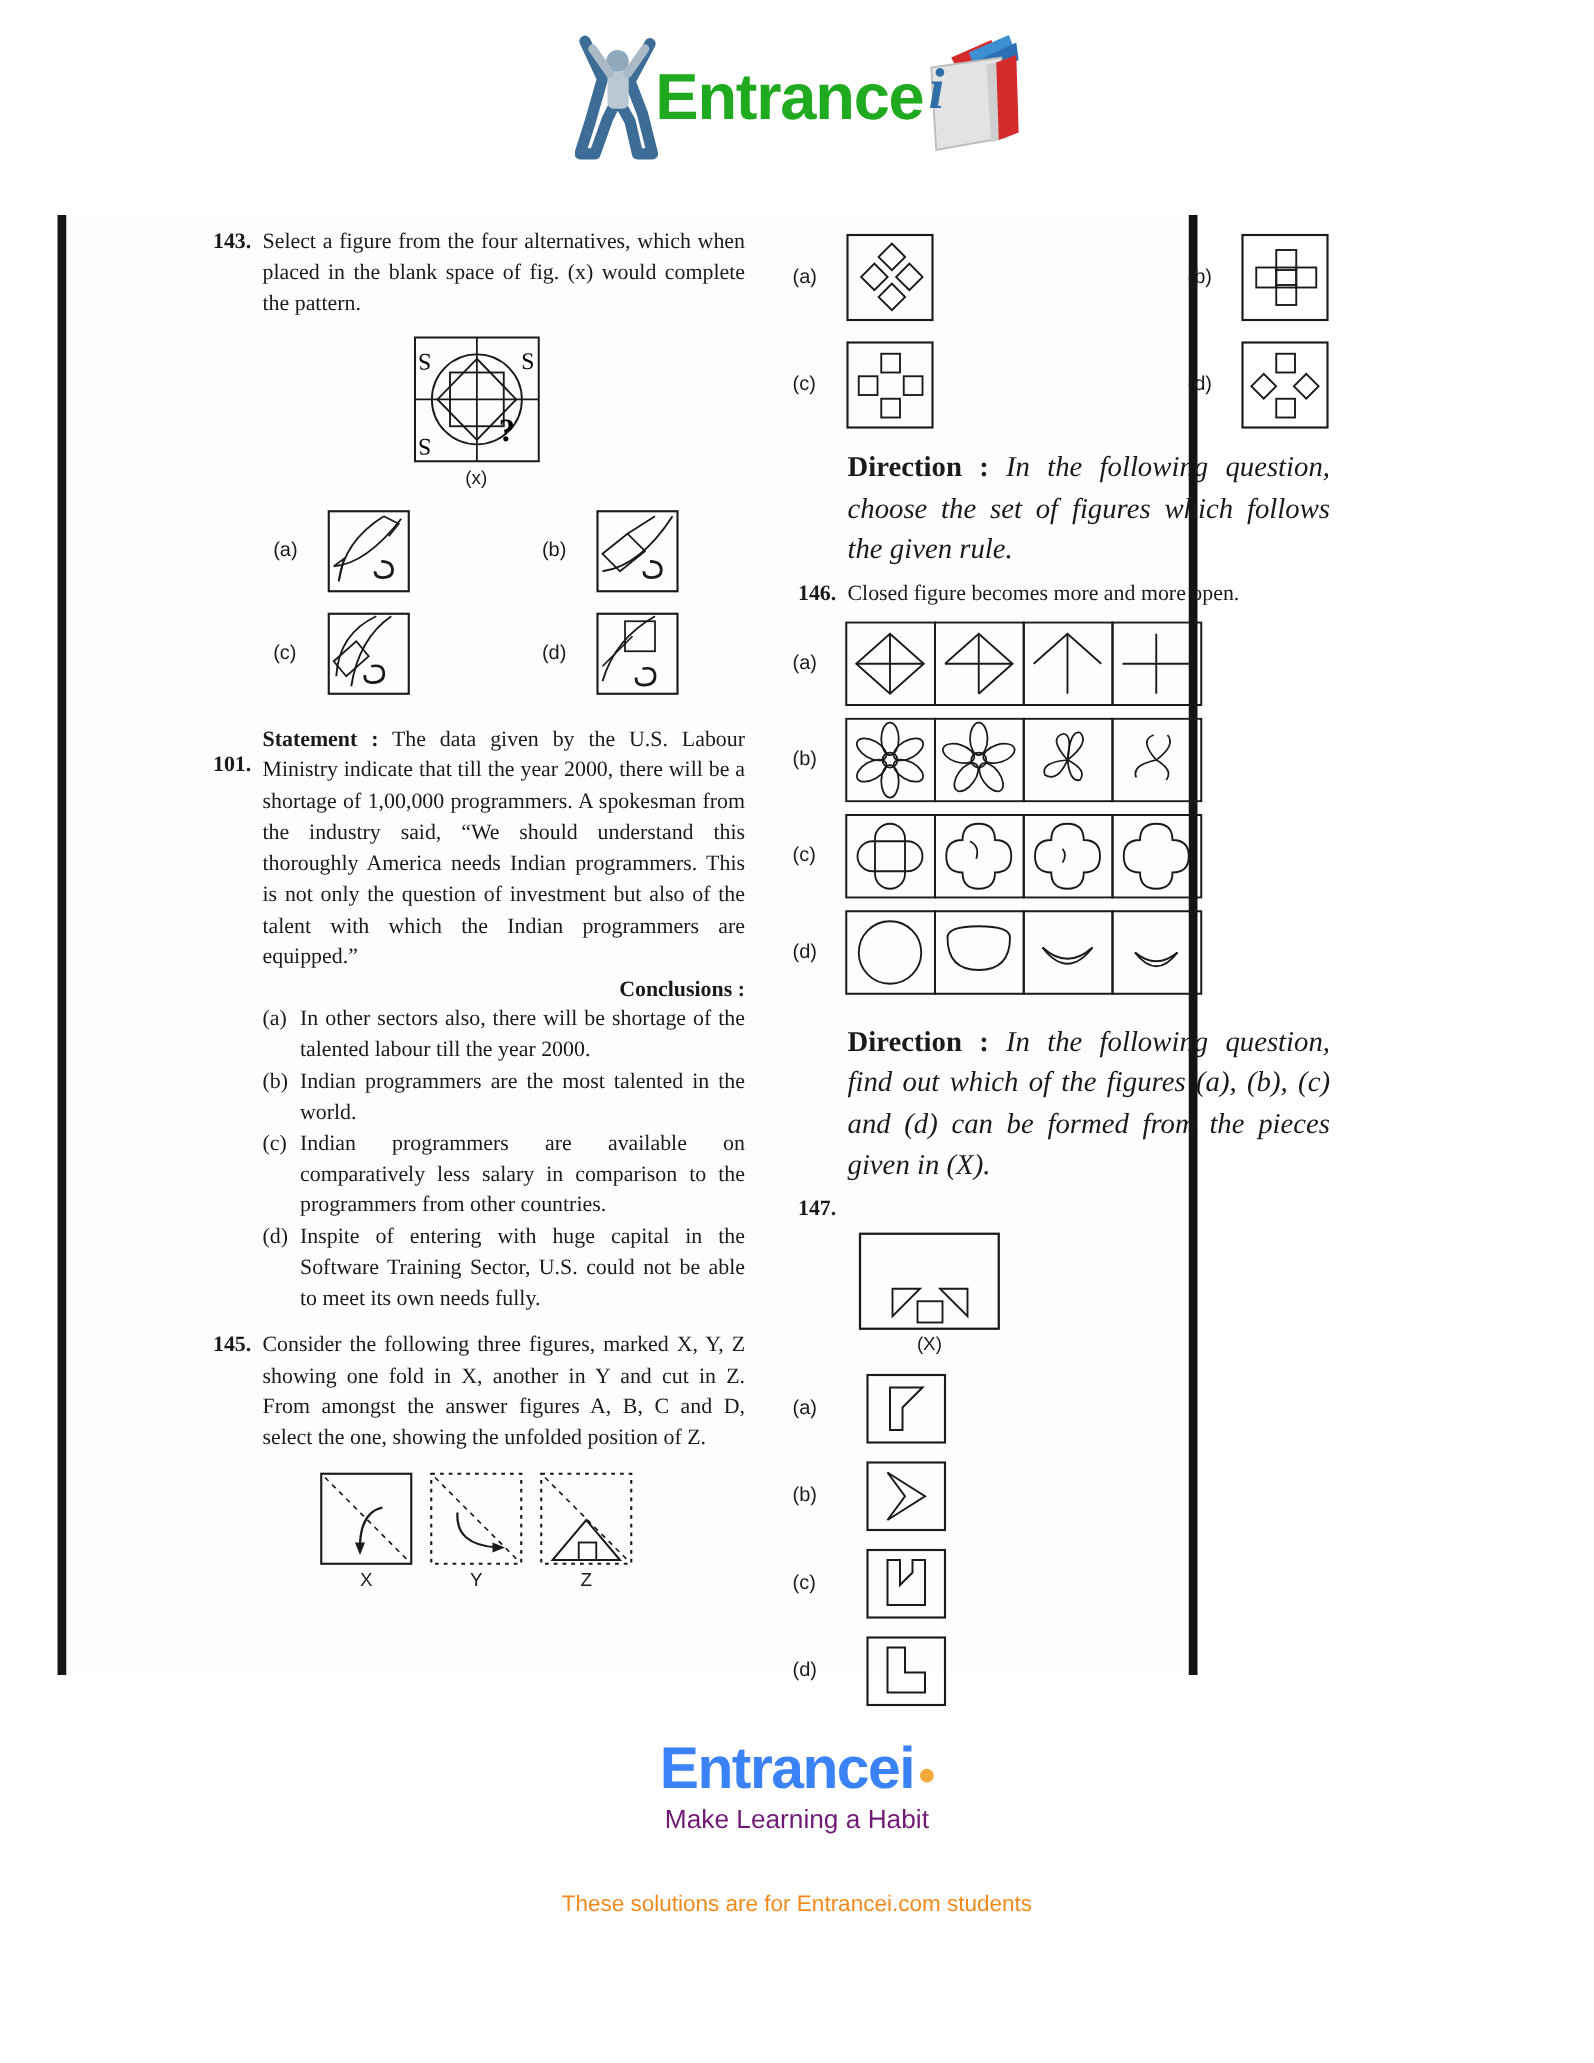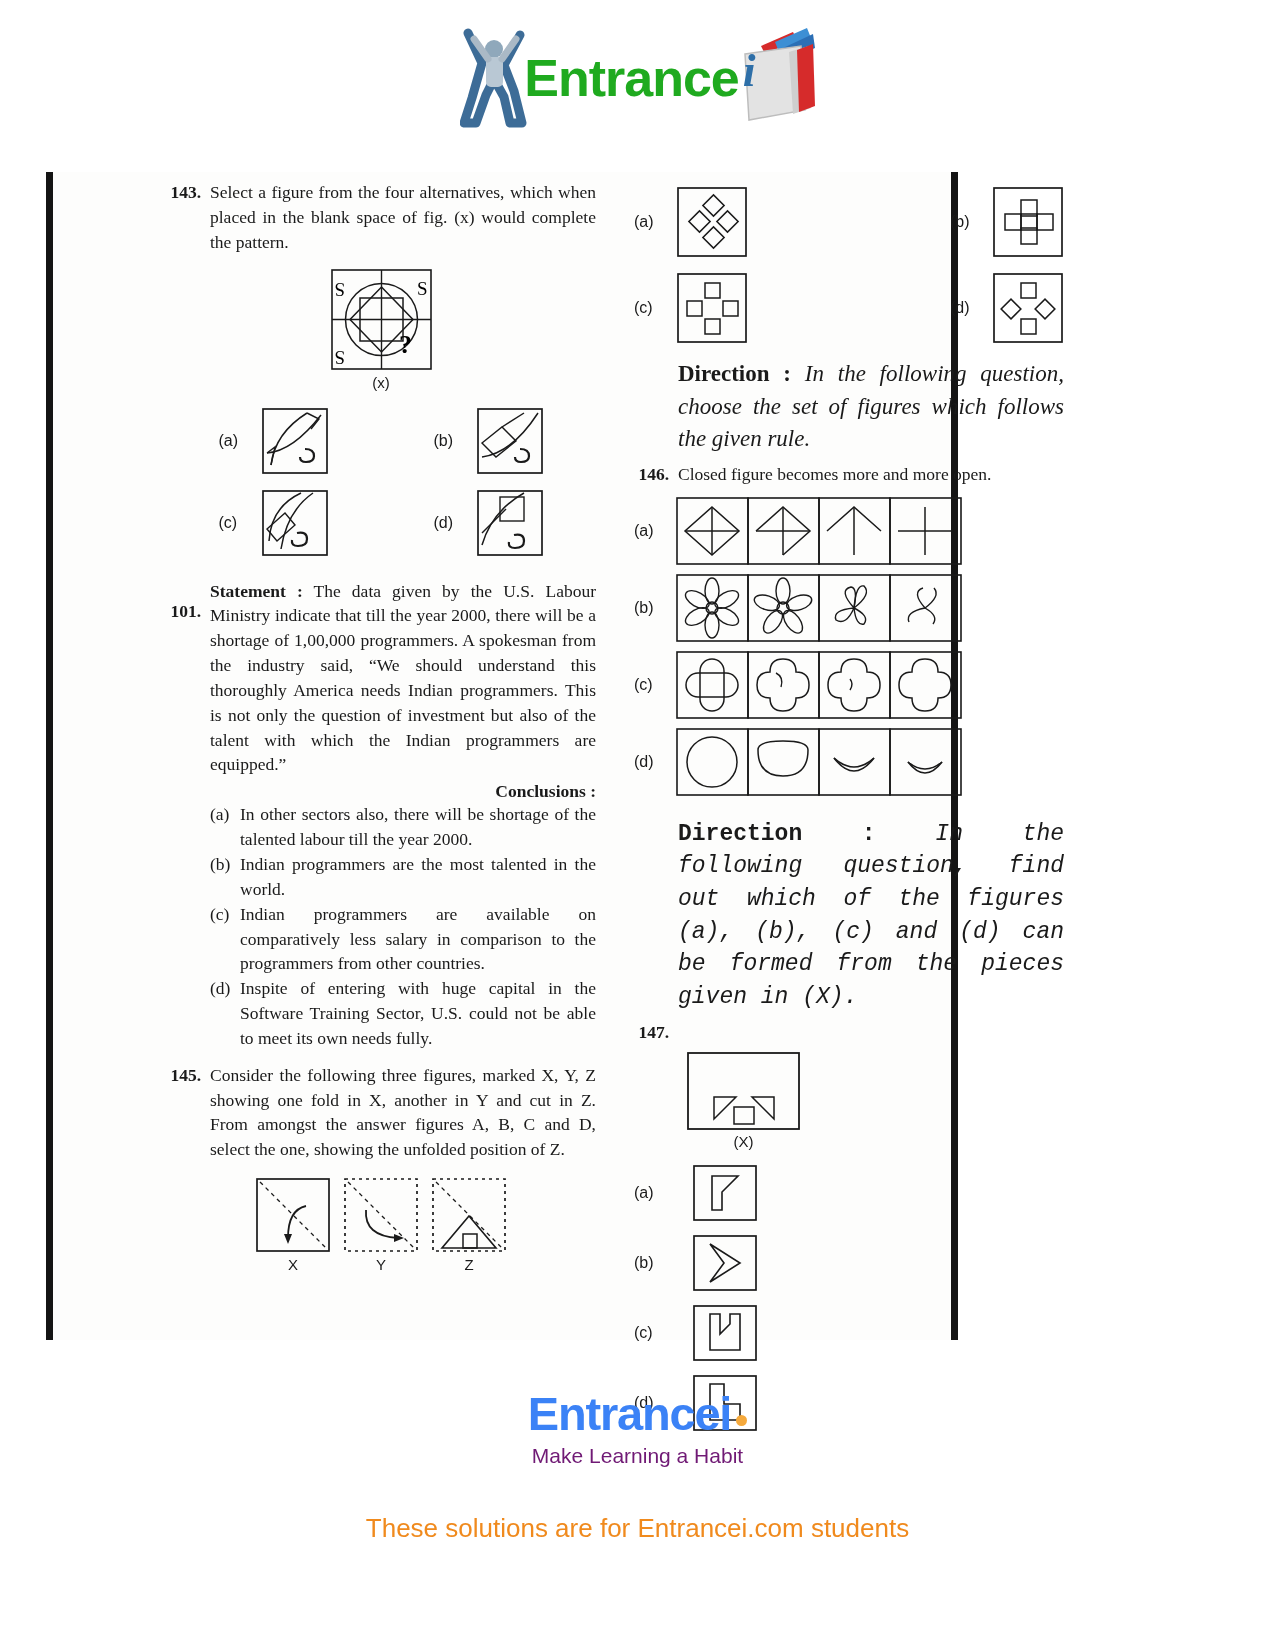--- a/index.html
+++ b/index.html
@@ -170,21 +170,21 @@
     color: #701a75;
     margin-top: 7px;
     letter-spacing: 0px;
   }
   .footer-note {
     position: absolute;
     left: 0; right: 0;
     top: 1513px;
     text-align: center;
     font-family: "Liberation Sans", sans-serif;
-    font-size: 26px;
+    font-size: 18px;
     color: #f08a1d;
   }
 </style>
 </head>
 <body>
 
 <div class="page">
 
   <div class="logo-wrap">
     <div class="logo">
@@ -505,21 +505,21 @@
               <circle class="blk" cx="36" cy="34" r="25" stroke-width="1.5"></circle>
               <path class="blk" d="M82 22 q0 -9 25 -9 q25 0 25 9 q0 26 -25 26 q-25 0 -25 -26" stroke-width="1.5"></path>
               <path class="blk" d="M158 30 q20 26 40 0" stroke-width="1.6"></path>
               <path class="blk" d="M158 30 q20 18 40 0" stroke-width="1.6"></path>
               <path class="blk" d="M232 34 q17 22 34 0" stroke-width="1.6"></path>
               <path class="blk" d="M232 34 q17 14 34 0" stroke-width="1.6"></path>
             </svg>
           </div>
         </div>
 
-        <div class="direction" style="margin-top:22px;font-family:Liberation Mono, monospace;">
+        <div class="direction" style="margin-top:22px;">
           <span class="dlabel">Direction :</span>
           <span>In the following question, find out which of the figures (a), (b), (c) and (d) can be formed from the pieces given in (X).</span>
         </div>
 
         <div class="q">
           <div class="q-num">147.</div>
           <div class="q-body"></div>
         </div>
 
         <div style="margin-top:6px;margin-left:52px;">

